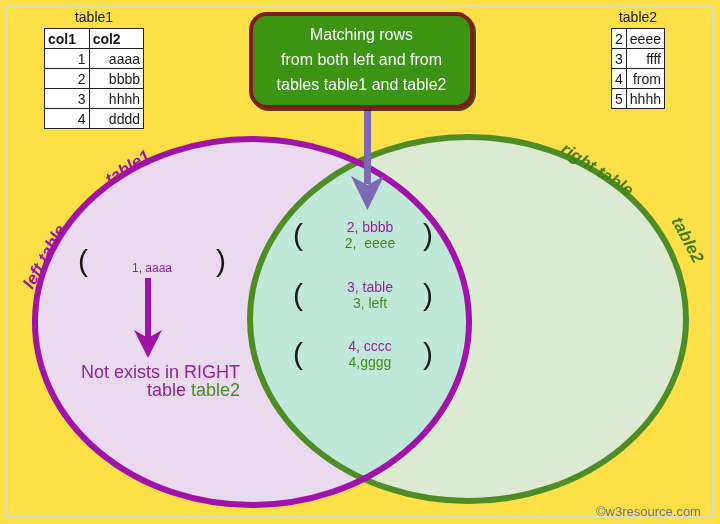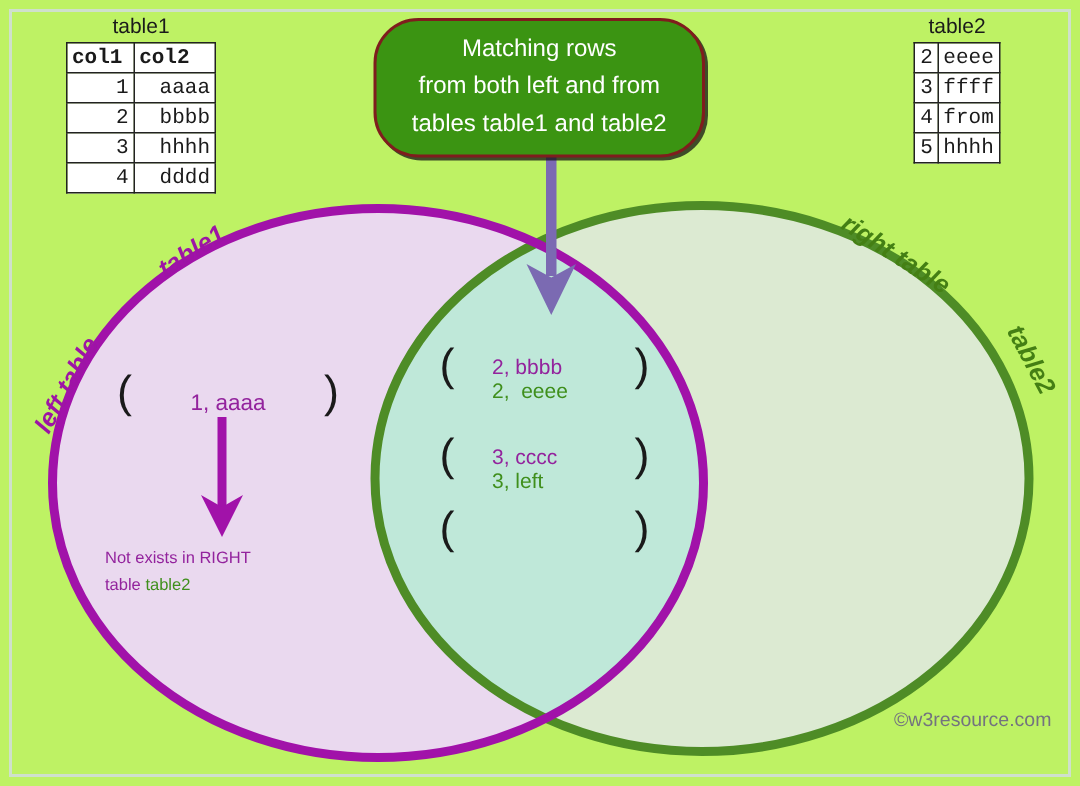--- a/index.html
+++ b/index.html
@@ -1,73 +1,73 @@
 <!DOCTYPE html>
 <html><head>
 <meta charset="utf-8">
 <style>
   html,body{margin:0;padding:0;background:#ffffff;}
   #stage{
     position:relative;width:720px;height:524px;overflow:hidden;
-    font-family:"Liberation Sans",sans-serif;background:#bef264;
+    font-family:"Liberation Sans",sans-serif;background:#fde047;
   }
   .frame{
     position:absolute;left:6px;top:6px;right:6px;bottom:6px;
     border:2px solid #cfe0cc;pointer-events:none;z-index:0;
   }
   svg.venn{position:absolute;left:0;top:0;z-index:1;}
 
   
   .tbl-wrap{position:absolute;z-index:3;width:100px;text-align:center;}
   .tbl-title{font-size:14px;color:#1a1a1a;margin-bottom:3px;}
-  table.dtable{border-collapse:collapse;margin:0 auto;font-family:Liberation Mono, monospace;}
+  table.dtable{border-collapse:collapse;margin:0 auto;}
   table.dtable th,table.dtable td{
     border:1px solid #222;font-size:14px;color:#1a1a1a;
     height:19px;padding:0 3px;background:#fff;
   }
   table.dtable th{font-weight:bold;text-align:left;width:38px;}
   table.dtable th.c2{width:48px;}
   td.num{text-align:right;}
   td.val{text-align:right;}
   .green-cell{color:#3f8f1c;}
 
   
   .callout{
     position:absolute;left:249px;top:12px;width:217px;height:89px;z-index:3;
-    background:#3b9412;border:2px solid #7f1d1d;border-radius:30px;
+    background:#3b9412;border:4px solid #7f1d1d;border-radius:18px;
     box-shadow:2px 2px 0 rgba(20,20,20,.75);
     display:flex;flex-direction:column;justify-content:center;align-items:center;
     color:#ffffff;font-size:16px;line-height:1.55;text-align:center;
   }
 
   
   .rot-label{position:absolute;z-index:2;font-size:17px;font-weight:bold;font-style:italic;white-space:nowrap;text-align:center;}
   .purple{color:#9d14a5;}
   .green{color:#447f14;}
   .lbl-table1{left:88px;top:158px;width:80px;transform:rotate(-33deg);}
   .lbl-lefttable{left:-10px;top:247px;width:110px;transform:rotate(-61deg);}
   .lbl-righttable{left:542px;top:160px;width:110px;transform:rotate(33deg);}
   .lbl-table2{left:642px;top:230px;width:90px;transform:rotate(62deg);}
 
   
   .tuple{position:absolute;z-index:2;display:flex;align-items:center;}
   .paren{font-size:30px;font-weight:400;color:#1a1a1a;line-height:1;}
   .tuple-left{left:78px;top:246px;width:148px;justify-content:space-between;}
-  .tuple-left .t-text{font-size:15px;color:#93239d;margin-top:14px;}
+  .tuple-left .t-text{font-size:12px;color:#93239d;margin-top:14px;}
   .pair{left:293px;width:140px;justify-content:space-between;}
-  .pair .lines{text-align:left;width:84px;padding-left:14px;margin-top:17px;}
+  .pair .lines{text-align:center;width:84px;padding-left:14px;}
   .pair-line{font-size:14px;line-height:16px;white-space:pre;display:block;}
   .pair1{top:219px;}
   .pair2{top:279px;}
   .pair3{top:338px;}
 
-  .note{position:absolute;left:70px;top:363px;width:170px;z-index:2;text-align:left;
-        font-size:11px;line-height:18px;color:#93239d;}
+  .note{position:absolute;left:70px;top:363px;width:170px;z-index:2;text-align:right;
+        font-size:18px;line-height:18px;color:#93239d;}
 
-  .copyright{position:absolute;left:596px;top:472px;z-index:3;font-size:13px;color:#73737f;}
+  .copyright{position:absolute;left:596px;top:504px;z-index:3;font-size:13px;color:#73737f;}
 </style>
 </head>
 <body>
 
 <div id="stage">
   <div class="frame"></div>
 
   <svg class="venn" width="720" height="524" viewBox="0 0 720 524">
     <defs>
       <clipPath id="leftClip">
@@ -170,25 +170,29 @@
     <span class="lines">
       <span class="pair-line" style="color:#93239d">2, bbbb</span>
       <span class="pair-line" style="color:#3f8f1c">2,  eeee</span>
     </span>
     <span class="paren">)</span>
   </div>
 
   <div class="tuple pair pair2">
     <span class="paren">(</span>
     <span class="lines">
-      <span class="pair-line" style="color:#93239d">3, cccc</span>
+      <span class="pair-line" style="color:#93239d">3, table</span>
       <span class="pair-line" style="color:#3f8f1c">3, left</span>
     </span>
     <span class="paren">)</span>
   </div>
 
   <div class="tuple pair pair3">
     <span class="paren">(</span>
+    <span class="lines">
+      <span class="pair-line" style="color:#93239d">4, cccc</span>
+      <span class="pair-line" style="color:#3f8f1c">4,gggg</span>
+    </span>
     <span class="paren">)</span>
   </div>
 
   <div class="copyright">©w3resource.com</div>
 </div>
 
 </body></html>

